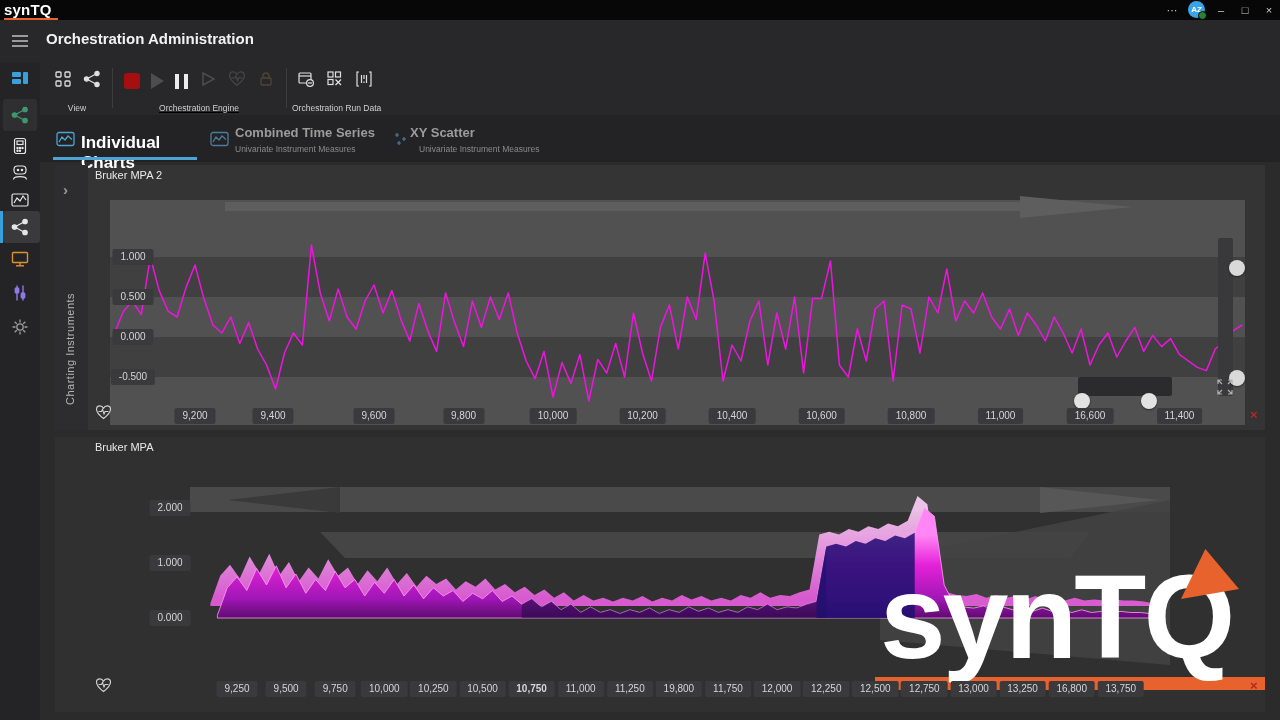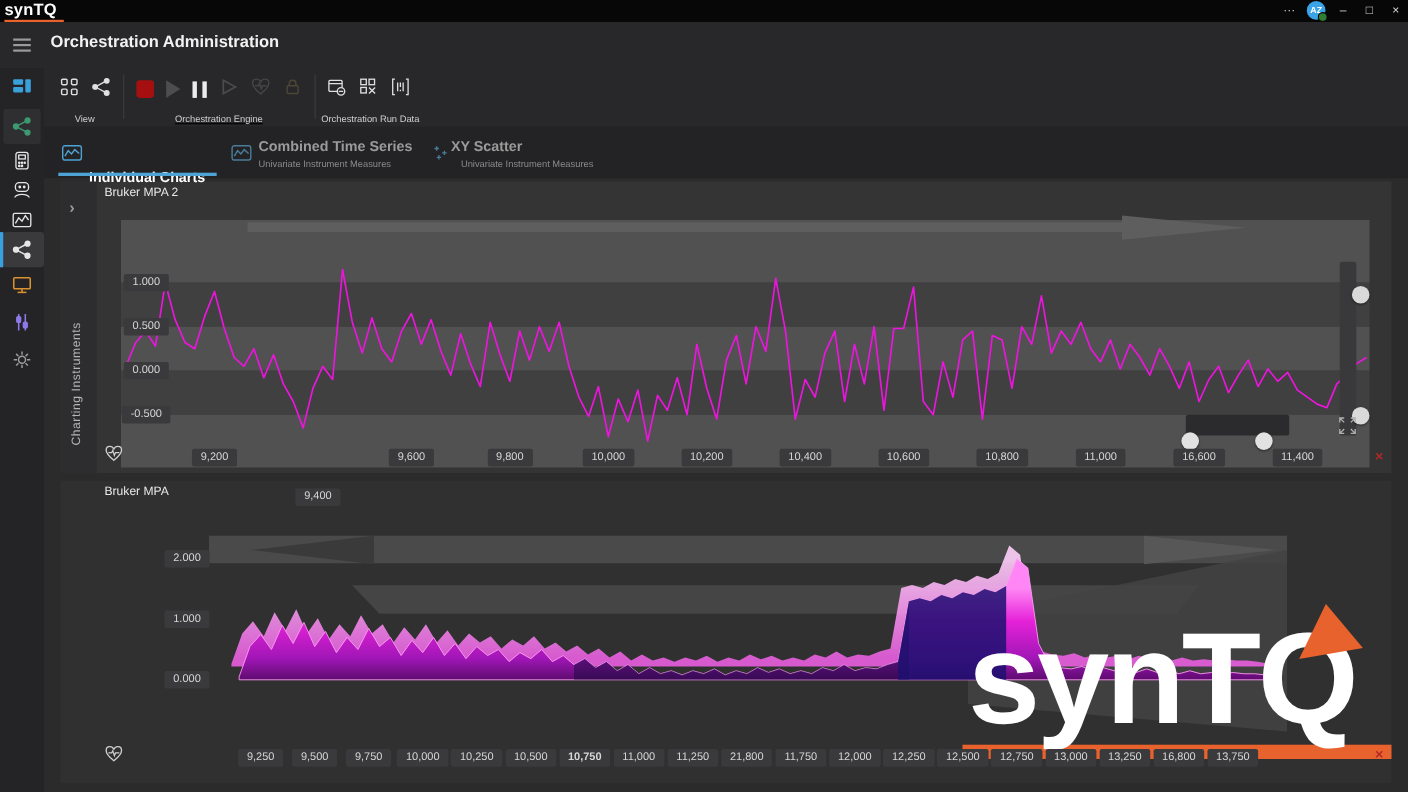--- a/index.html
+++ b/index.html
@@ -29,21 +29,21 @@
   .pause{display:flex;gap:5px;}
   .pause div{width:4px;height:15px;background:#ececec;}
   
   .sidebar{left:0;top:62px;width:40px;height:658px;background:#242426;z-index:20;}
   .sideitem{left:0;width:40px;height:32px;display:flex;align-items:center;justify-content:center;}
   .sidetile{background:#2f2f31;border-radius:3px;}
   .sidetile2{background:#3a3a3d;}
   .accentbar{left:0;width:3px;background:#3aa0dc;}
   
   .tabstrip{left:40px;top:115px;width:1240px;height:47px;background:#232325;}
-  .tab-label-active{font-size:13px;font-weight:bold;color:#fff;margin-top:20px;}
+  .tab-label-active{font-size:17px;font-weight:bold;color:#fff;}
   .tab-label{font-size:13px;font-weight:bold;color:#9b9b9b;}
   .tab-sub{font-size:8.5px;color:#8a8a8a;}
   .tab-underline{background:#4da3d4;height:3px;}
   
   .panel1{left:55px;top:165px;width:1210px;height:265px;background:#343434;z-index:1;}
   .panel2{left:55px;top:437px;width:1210px;height:275px;background:#303030;z-index:1;}
   .chart-title{font-size:11px;color:#e8e8e8;}
   .collapse-strip{left:55px;top:165px;width:33px;height:265px;background:#2d2d2f;z-index:3;}
   .chev{font-size:15px;color:#9a9a9a;font-weight:bold;}
   .vlabel{writing-mode:vertical-rl;transform:rotate(180deg);font-size:11px;color:#b5b5b5;
@@ -403,21 +403,21 @@
       <path d="M8.5 14.5C4 11 1.5 8 1.5 5.2 1.5 3.2 3 1.8 4.9 1.8 6.4 1.8 7.8 2.8 8.5 4.2 9.2 2.8 10.6 1.8 12.1 1.8 14 1.8 15.5 3.2 15.5 5.2 15.5 8 13 11 8.5 14.5Z"></path>
       <polyline points="3.5,7.5 6.5,7.5 7.5,5.5 9,10 10,7.5 13.5,7.5" stroke-width="1.1"></polyline>
       </g>
     </svg>
 
   <div class="abs wm-bar"></div>
   <div class="abs wm-text">synTQ</div>
   <div class="abs wm-wedge"></div>
 
 <div class="chip" style="left: 195px; top: 416px;">9,200</div>
-    <div class="chip" style="left: 289px; top: 416px; margin-top: 36px;">9,400</div>
+    <div class="chip" style="left: 273px; top: 416px;">9,400</div>
     <div class="chip" style="left: 374px; top: 416px;">9,600</div>
     <div class="chip" style="left: 463.5px; top: 416px;">9,800</div>
     <div class="chip" style="left: 553px; top: 416px;">10,000</div>
     <div class="chip" style="left: 642.5px; top: 416px;">10,200</div>
     <div class="chip" style="left: 732px; top: 416px;">10,400</div>
     <div class="chip" style="left: 821.5px; top: 416px;">10,600</div>
     <div class="chip" style="left: 911px; top: 416px;">10,800</div>
     <div class="chip" style="left: 1000.5px; top: 416px;">11,000</div>
     <div class="chip" style="left: 1090px; top: 416px;">16,600</div>
     <div class="chip" style="left: 1179.5px; top: 416px;">11,400</div>
@@ -427,21 +427,21 @@
     <div class="chip" style="left: 133px; top: 377px;">-0.500</div>
     <div class="chip" style="left: 237px; top: 689px;">9,250</div>
     <div class="chip" style="left: 286.1px; top: 689px;">9,500</div>
     <div class="chip" style="left: 335.2px; top: 689px;">9,750</div>
     <div class="chip" style="left: 384.3px; top: 689px;">10,000</div>
     <div class="chip" style="left: 433.4px; top: 689px;">10,250</div>
     <div class="chip" style="left: 482.5px; top: 689px;">10,500</div>
     <div class="chip" style="left: 531.6px; top: 689px; font-weight: bold;">10,750</div>
     <div class="chip" style="left: 580.7px; top: 689px;">11,000</div>
     <div class="chip" style="left: 629.8px; top: 689px;">11,250</div>
-    <div class="chip" style="left: 678.9px; top: 689px;">21,800</div>
+    <div class="chip" style="left: 678.9px; top: 689px;">19,800</div>
     <div class="chip" style="left: 728px; top: 689px;">11,750</div>
     <div class="chip" style="left: 777.1px; top: 689px;">12,000</div>
     <div class="chip" style="left: 826.2px; top: 689px;">12,250</div>
     <div class="chip" style="left: 875.3px; top: 689px;">12,500</div>
     <div class="chip" style="left: 924.4px; top: 689px;">12,750</div>
     <div class="chip" style="left: 973.5px; top: 689px;">13,000</div>
     <div class="chip" style="left: 1022.6px; top: 689px;">13,250</div>
     <div class="chip" style="left: 1071.7px; top: 689px;">16,800</div>
     <div class="chip" style="left: 1120.8px; top: 689px;">13,750</div>
     <div class="chip" style="left: 170px; top: 508px;">2.000</div>

